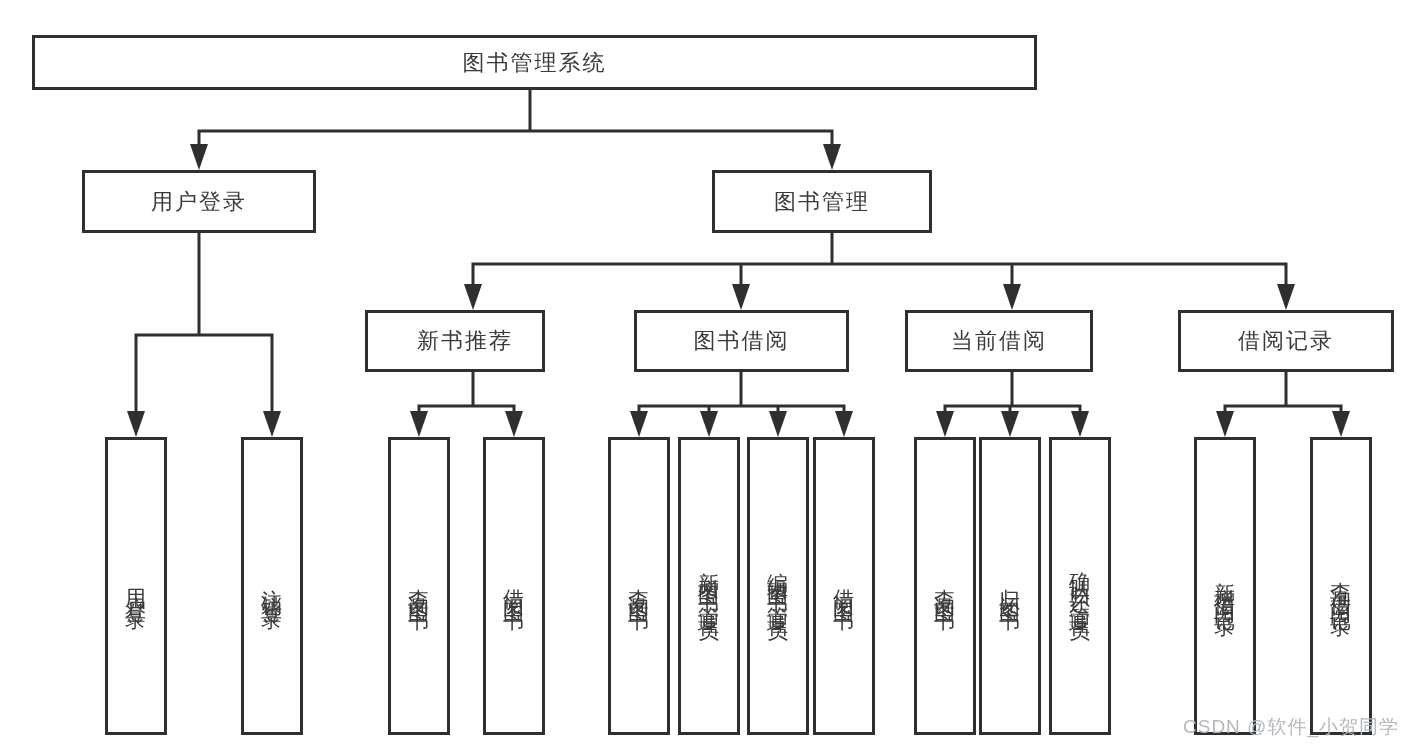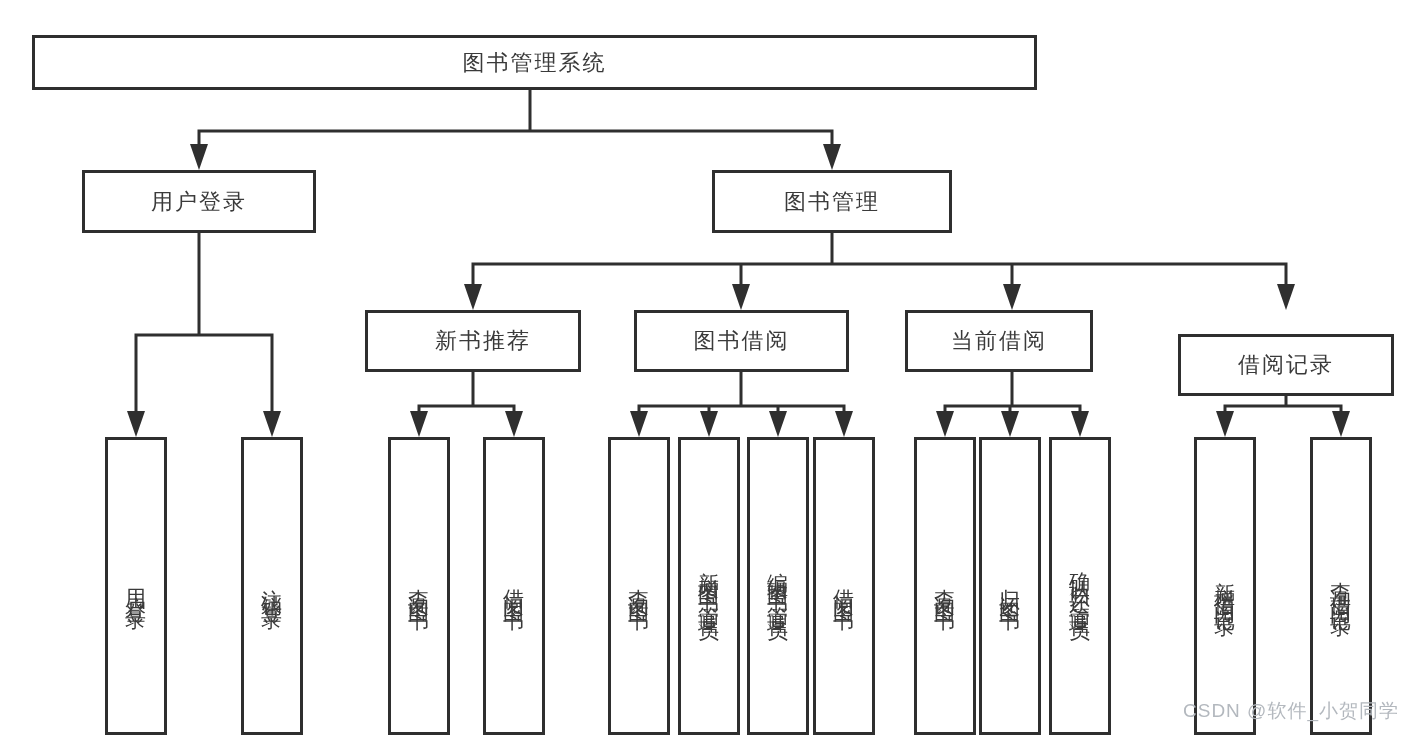--- a/index.html
+++ b/index.html
@@ -34,43 +34,43 @@
     justify-content: center;
   }
   .h-label {
     font-size: 22px;
     letter-spacing: 2px;
     color: var(--text, #3a3a3a);
     white-space: nowrap;
   }
   .lvl-root { left: 32px; top: 13px; width: 1005px; height: 55px; margin-top: 22px; }
   .lvl2-a   { left: 82px;  top: 170px; width: 234px; height: 63px; }
-  .lvl2-b   { left: 712px; top: 170px; width: 240px; height: 63px; justify-content: center; }
+  .lvl2-b   { left: 712px; top: 170px; width: 220px; height: 63px; justify-content: center; }
   .lvl3     { top: 310px; height: 62px; }
-  .lvl3-a { left: 365px;  width: 216px; padding-left: 20px; }
+  .lvl3-a { left: 365px;  width: 180px; padding-left: 20px; }
   .lvl3-b { left: 634px;  width: 215px; font-family: Liberation Mono, monospace; }
   .lvl3-c { left: 905px;  width: 188px; }
-  .lvl3-d { left: 1178px; width: 216px; margin-top: 24px; }
+  .lvl3-d { left: 1178px; width: 216px; }
   .leaf {
     top: 437px;
     height: 298px;
     width: 62px;
   }
   .v-label {
     writing-mode: vertical-rl;
     text-orientation: mixed;
     font-size: 21px;
     letter-spacing: 7px;
     color: var(--text, #3a3a3a);
     line-height: 1;
   }
   .watermark {
     position: absolute;
     left: 1183px;
-    top: 698px;
+    top: 714px;
     width: 220px;
     font-size: 19px;
     letter-spacing: 1px;
     color: var(--watermark, #b3b8be);
     white-space: nowrap;
     z-index: 5;
   }
 </style>
 </head>
 <body>

